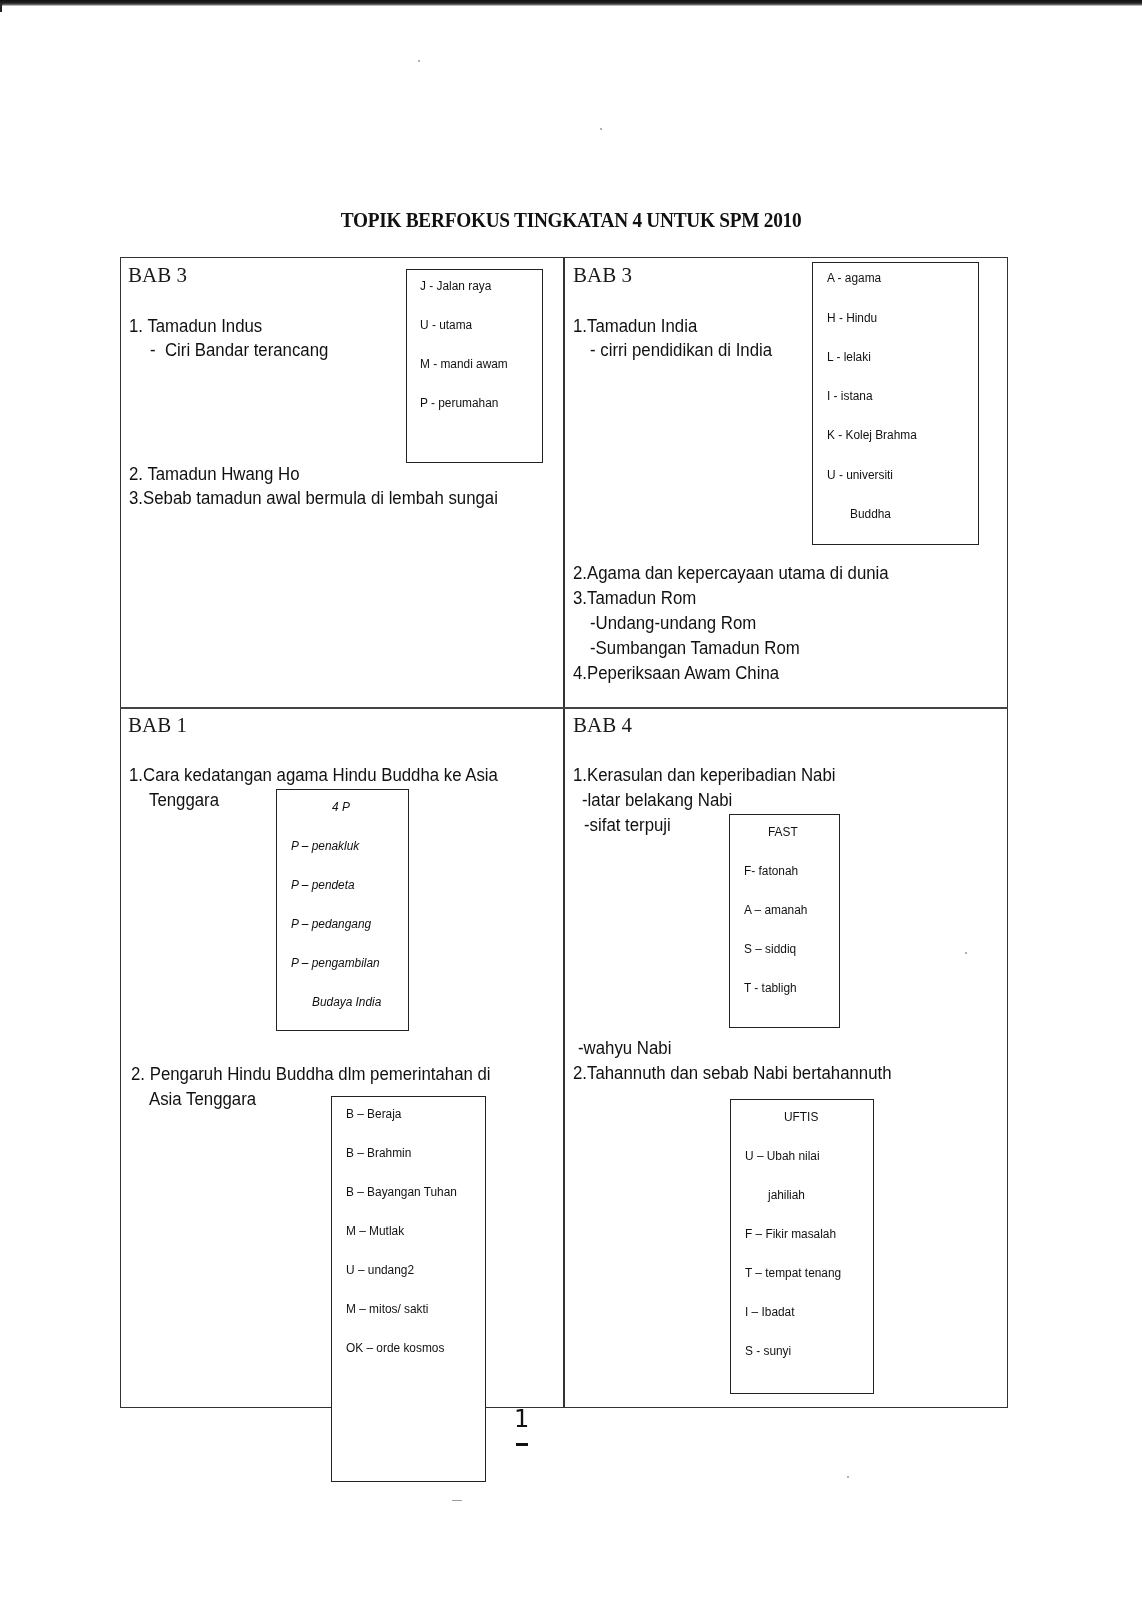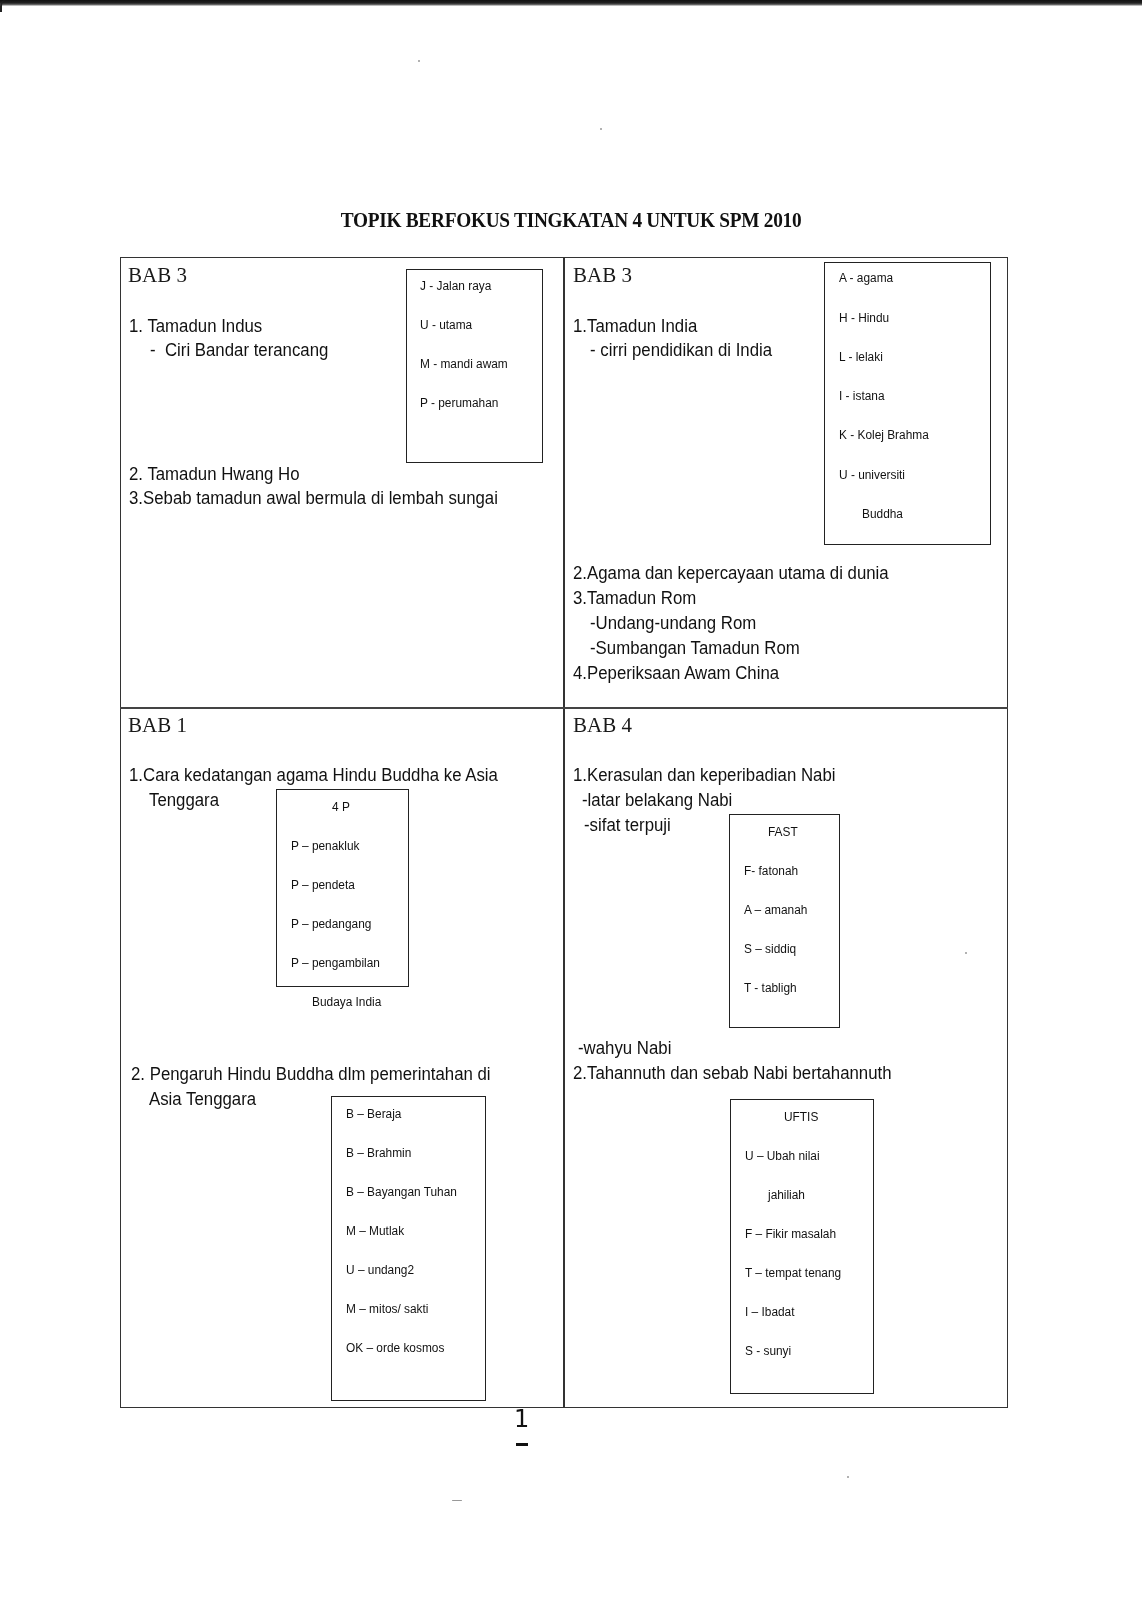--- a/index.html
+++ b/index.html
@@ -82,48 +82,48 @@
 <div>
   <div class="bab" style="left:573px; top:263px;">BAB 3</div>
   <div class="line" style="left:573px; top:316px;">1.Tamadun India</div>
   <div class="line" style="left:590px; top:340px;">  - cirri pendidikan di India</div>
   <div class="line" style="left:573px; top:563px;">2.Agama dan kepercayaan  utama di dunia</div>
   <div class="line" style="left:573px; top:588px;">3.Tamadun Rom</div>
   <div class="line" style="left:590px; top:613px;">  -Undang-undang Rom</div>
   <div class="line" style="left:590px; top:638px;">  -Sumbangan Tamadun  Rom</div>
   <div class="line" style="left:573px; top:663px;">4.Peperiksaan Awam China</div>
 
-  <div class="box" style="left:812px; top:262px; width:167px; height:283px;margin-left:12px;">
+  <div class="box" style="left:812px; top:262px; width:167px; height:283px;">
     <div class="item" style="left:14px; top:8px;">A  - agama</div>
     <div class="item" style="left:14px; top:48px;">H  - Hindu</div>
     <div class="item" style="left:14px; top:87px;">L  - lelaki</div>
     <div class="item" style="left:14px; top:126px;">I  -  istana</div>
     <div class="item" style="left:14px; top:165px;">K  - Kolej Brahma</div>
     <div class="item" style="left:14px; top:205px;">U  - universiti</div>
     <div class="item" style="left:37px; top:244px;">Buddha</div>
   </div>
 </div>
 
 <div>
   <div class="bab" style="left:128px; top:713px;">BAB 1</div>
   <div class="line" style="left:129px; top:765px;">1.Cara kedatangan agama  Hindu Buddha ke Asia</div>
   <div class="line" style="left:149px; top:790px;">Tenggara</div>
   <div class="line" style="left:131px; top:1064px;">2. Pengaruh Hindu Buddha  dlm pemerintahan di</div>
   <div class="line" style="left:149px; top:1089px;">Asia Tenggara</div>
 
-  <div class="box" style="left:276px; top:789px; width:133px; height:198px;">
+  <div class="box" style="left:276px; top:789px; width:133px; height:242px;font-style:italic;">
     <div class="item head" style="left:55px; top:10px;">4 P</div>
     <div class="item" style="left:14px; top:49px;">P – penakluk</div>
     <div class="item" style="left:14px; top:88px;">P – pendeta</div>
     <div class="item" style="left:14px; top:127px;">P – pedangang</div>
     <div class="item" style="left:14px; top:166px;">P – pengambilan</div>
     <div class="item" style="left:35px; top:205px;">Budaya India</div>
   </div>
 
-  <div class="box" style="left:331px; top:1096px; width:155px; height:305px;text-decoration:underline;">
+  <div class="box" style="left:331px; top:1096px; width:155px; height:386px;text-decoration:underline;">
     <div class="item" style="left:14px; top:10px;">B – Beraja</div>
     <div class="item" style="left:14px; top:49px;">B – Brahmin</div>
     <div class="item" style="left:14px; top:88px;">B – Bayangan Tuhan</div>
     <div class="item" style="left:14px; top:127px;">M – Mutlak</div>
     <div class="item" style="left:14px; top:166px;">U – undang2</div>
     <div class="item" style="left:14px; top:205px;">M – mitos/ sakti</div>
     <div class="item" style="left:14px; top:244px;">OK – orde kosmos</div>
   </div>
 </div>
 

